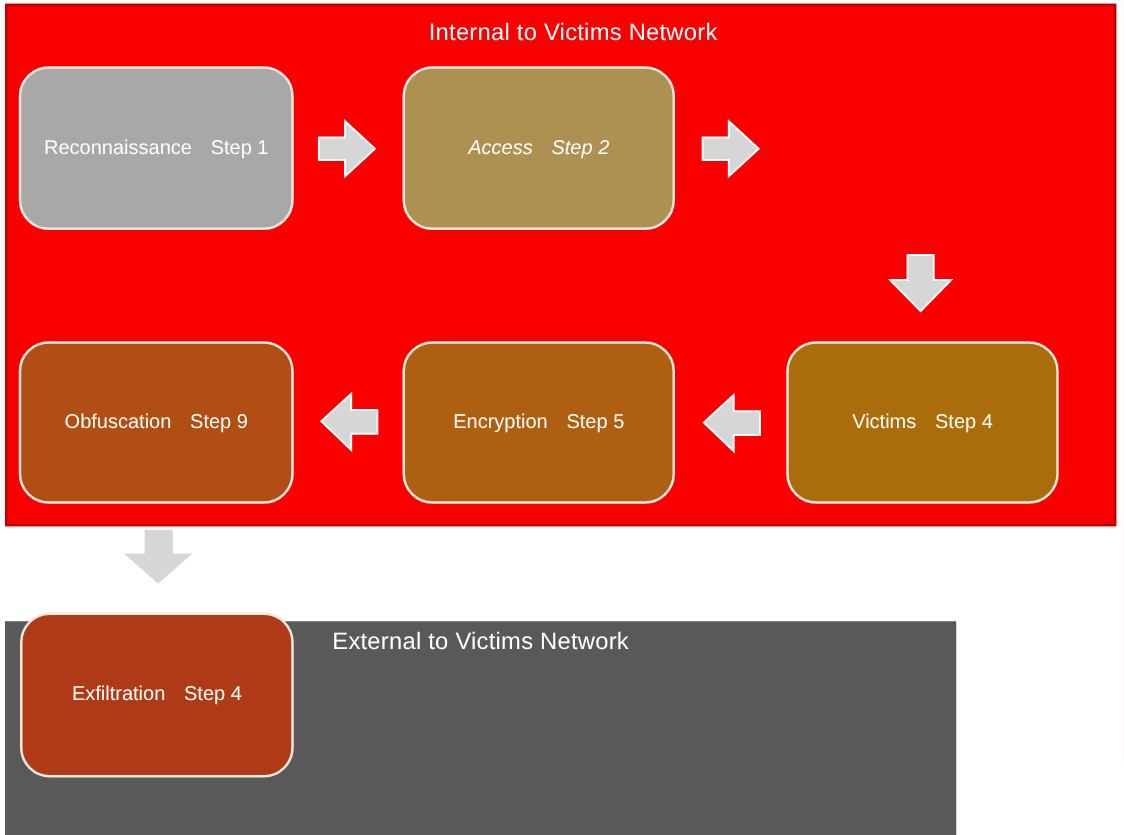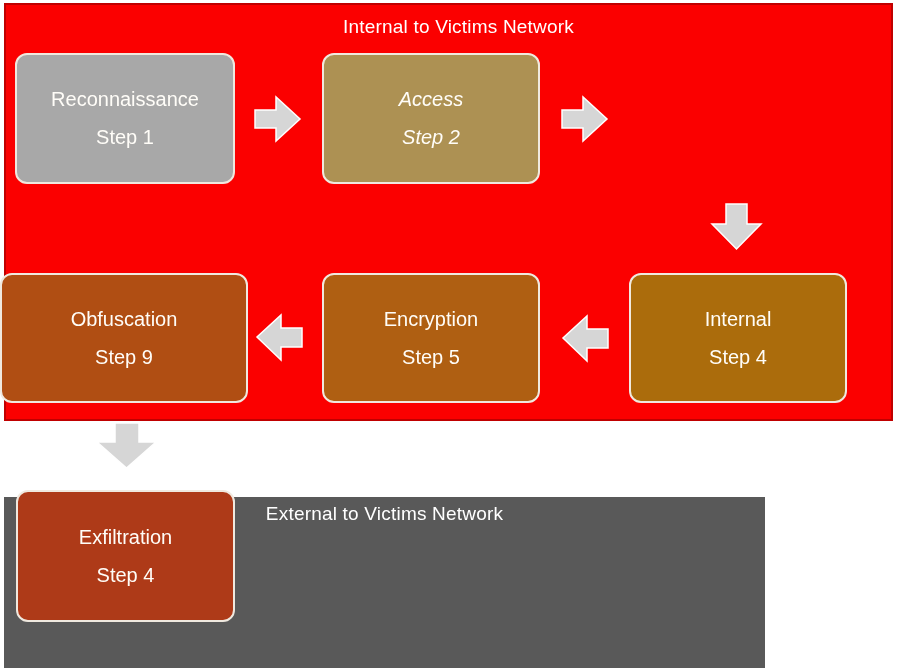--- a/index.html
+++ b/index.html
@@ -20,29 +20,29 @@
     left: 0;
     right: 0;
     text-align: center;
     color: #ffffff;
     font-size: 19px;
     letter-spacing: 0.2px;
   }
   .step-box {
     position: absolute;
     box-sizing: border-box;
-    border-radius: 12px;
+    border-radius: 24px;
     border: 2px solid #f0e9df;
     display: flex;
-    flex-direction: column;
+    flex-direction: row;
     align-items: center;
     justify-content: center;
     gap: 15px;
     color: #fffdf8;
-    font-size: 20px;
+    font-size: 16px;
     text-align: center;
   }
   .arrow { position: absolute; display: block; }
 </style>
 </head>
 <body>
 
 <div class="canvas">
 
   <div class="region" style="left: 4px; top: 3px; width: 889px; height: 418px; border: 2px solid rgb(192, 0, 0); background: rgb(251, 0, 0);">
@@ -58,30 +58,30 @@
     <div>Step 1</div>
   </div>
 
   <div class="step-box" style="left: 322px; top: 53px; width: 218px; height: 131px; background: rgb(173, 145, 83); font-style: italic;">
     <div>Access</div>
     <div>Step 2</div>
   </div>
 
 
   <div class="step-box" style="left: 629px; top: 273px; width: 218px; height: 130px; background: rgb(171, 108, 12);">
-    <div>Internal</div>
+    <div>Victims</div>
     <div>Step 4</div>
   </div>
 
   <div class="step-box" style="left: 322px; top: 273px; width: 218px; height: 130px; background: rgb(175, 95, 18); text-align: right;">
     <div>Encryption</div>
     <div>Step 5</div>
   </div>
 
-  <div class="step-box" style="left: 0; top: 273px; width: 248px; height: 130px; background: rgb(176, 78, 19);">
+  <div class="step-box" style="left: 15px; top: 273px; width: 220px; height: 130px; background: rgb(176, 78, 19);">
     <div>Obfuscation</div>
     <div>Step 9</div>
   </div>
 
   <div class="step-box" style="left: 16px; top: 490px; width: 219px; height: 132px; background: rgb(174, 58, 24);">
     <div>Exfiltration</div>
     <div>Step 4</div>
   </div>
 
   <svg class="arrow" style="left:254px; top:94px;" width="48" height="50" viewBox="0 0 48 50">

